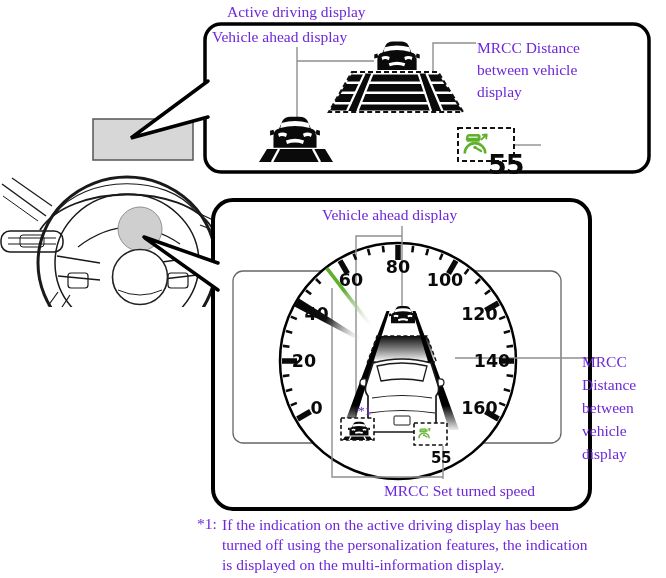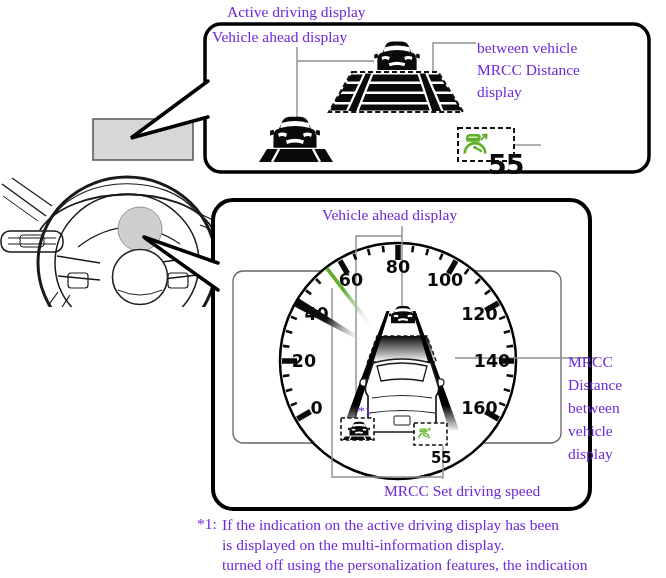--- a/index.html
+++ b/index.html
@@ -210,44 +210,44 @@
   <g>
     <polygon points="218,262 143,236 218,291" fill="#fff"></polygon>
     <path d="M218,263 L144,237 M145,238 L218,290" fill="none" stroke="#000" stroke-width="3.5" stroke-linecap="round"></path>
   </g>
 </svg>
 
 <div class="lbl" style="left:227px;top:3px">Active driving display</div>
 <div class="lbl" style="left:212px;top:28px">Vehicle ahead display</div>
 
 <div class="lbl ml" style="left:477px;top:37px;line-height:22px">
+  <div>MRCC Distance</div>
   <div>between vehicle</div>
-  <div>MRCC Distance</div>
   <div>display</div>
 </div>
 
 
 <div class="num" style="left:488px;top:126px;font-size:27px;letter-spacing:-1px">55</div>
 
 <div class="lbl" style="left:322px;top:206px">Vehicle ahead display</div>
 
 <div class="lbl" style="left:358px;top:403px;font-size:13.5px">*1</div>
 
 <div class="num" style="left:431px;top:426px;font-size:15px;letter-spacing:-0.5px">55</div>
 
-<div class="lbl" style="left:384px;top:482px">MRCC Set driving speed</div>
-
-<div class="lbl ml" style="left:568px;top:350px;line-height:23px">
+<div class="lbl" style="left:384px;top:482px">MRCC Set turned speed</div>
+
+<div class="lbl ml" style="left:582px;top:350px;line-height:23px">
   <div>MRCC</div>
   <div>Distance</div>
   <div>between</div>
   <div>vehicle</div>
   <div>display</div>
 </div>
 
 <div class="lbl" style="left:197px;top:515px">*1:</div>
 <div class="lbl ml" style="left:222px;top:515px;line-height:20px">
   <div>If the indication on the active driving display has been</div>
+  <div>turned off using the personalization features, the indication</div>
   <div>is displayed on the multi-information display.</div>
-  <div>turned off using the personalization features, the indication</div>
 </div>
 
 </div>
 
 </body></html>

